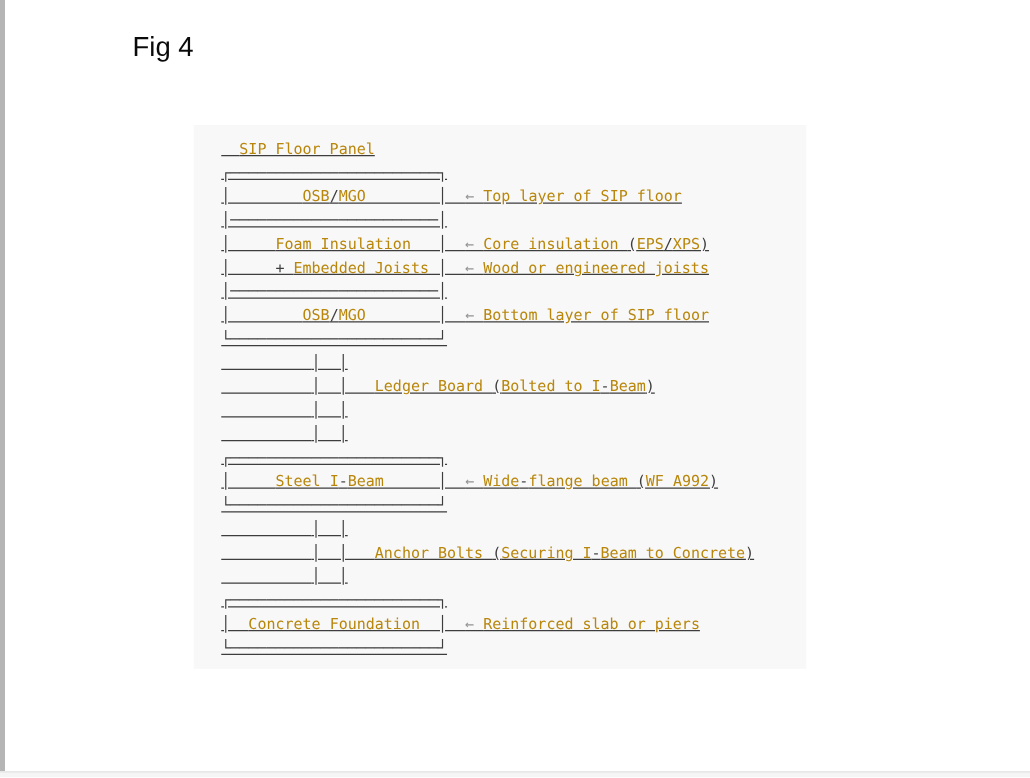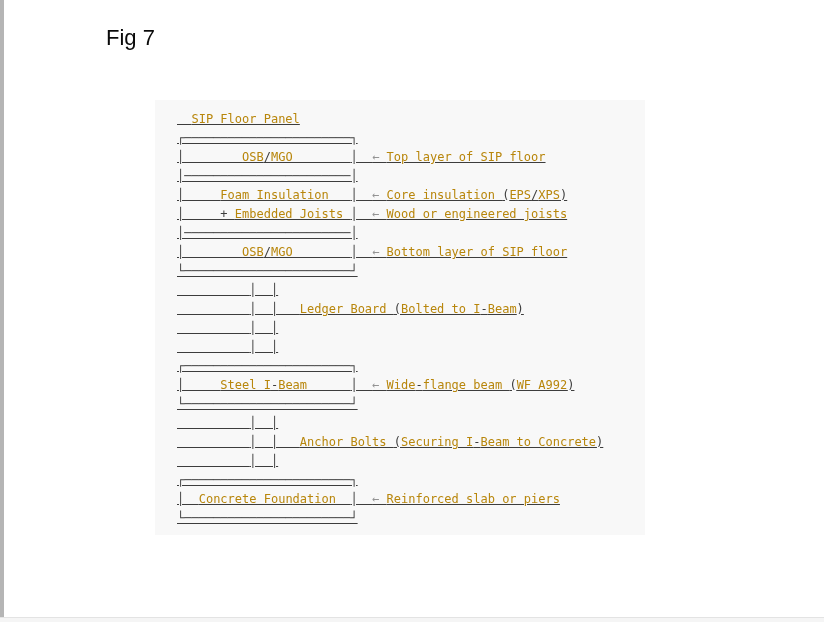--- a/index.html
+++ b/index.html
@@ -69,20 +69,20 @@
   .art-w { color: var(--c-word, #b8860b); }
   .art-a { color: var(--c-arrow, #949494); }
   .art-p { color: var(--c-punct, #3d3d3d); }
 </style>
 </head>
 <body>
 
 <div class="page">
   <div class="left-edge"></div>
 
-  <h1 class="fig-label">Fig 7</h1>
+  <h1 class="fig-label">Fig 4</h1>
 
   <div class="code-block">
     <pre class="ascii"><div class="art-line"><span>  </span><span class="art-w">SIP Floor Panel</span></div><div class="art-line"><span class="art-p">┌───────────────────────┐</span></div><div class="art-line"><span class="art-p">│        </span><span class="art-w">OSB</span><span class="art-p">/</span><span class="art-w">MGO        </span><span class="art-p">│  </span><span class="art-a">← </span><span class="art-w">Top layer of SIP floor</span></div><div class="art-line"><span class="art-p">│───────────────────────│</span></div><div class="art-line"><span class="art-p">│     </span><span class="art-w">Foam Insulation   </span><span class="art-p">│  </span><span class="art-a">← </span><span class="art-w">Core insulation </span><span class="art-p">(</span><span class="art-w">EPS</span><span class="art-p">/</span><span class="art-w">XPS</span><span class="art-p">)</span></div><div class="art-line"><span class="art-p">│     + </span><span class="art-w">Embedded Joists </span><span class="art-p">│  </span><span class="art-a">← </span><span class="art-w">Wood or engineered joists</span></div><div class="art-line"><span class="art-p">│───────────────────────│</span></div><div class="art-line"><span class="art-p">│        </span><span class="art-w">OSB</span><span class="art-p">/</span><span class="art-w">MGO        </span><span class="art-p">│  </span><span class="art-a">← </span><span class="art-w">Bottom layer of SIP floor</span></div><div class="art-line"><span class="art-p">└───────────────────────┘</span></div><div class="art-line"><span>          </span><span class="art-p">│  │</span></div><div class="art-line"><span>          </span><span class="art-p">│  │   </span><span class="art-w">Ledger Board </span><span class="art-p">(</span><span class="art-w">Bolted to I</span><span class="art-p">-</span><span class="art-w">Beam</span><span class="art-p">)</span></div><div class="art-line"><span>          </span><span class="art-p">│  │</span></div><div class="art-line"><span>          </span><span class="art-p">│  │</span></div><div class="art-line"><span class="art-p">┌───────────────────────┐</span></div><div class="art-line"><span class="art-p">│     </span><span class="art-w">Steel I</span><span class="art-p">-</span><span class="art-w">Beam      </span><span class="art-p">│  </span><span class="art-a">← </span><span class="art-w">Wide</span><span class="art-p">-</span><span class="art-w">flange beam </span><span class="art-p">(</span><span class="art-w">WF A992</span><span class="art-p">)</span></div><div class="art-line"><span class="art-p">└───────────────────────┘</span></div><div class="art-line"><span>          </span><span class="art-p">│  │</span></div><div class="art-line"><span>          </span><span class="art-p">│  │   </span><span class="art-w">Anchor Bolts </span><span class="art-p">(</span><span class="art-w">Securing I</span><span class="art-p">-</span><span class="art-w">Beam to Concrete</span><span class="art-p">)</span></div><div class="art-line"><span>          </span><span class="art-p">│  │</span></div><div class="art-line"><span class="art-p">┌───────────────────────┐</span></div><div class="art-line"><span class="art-p">│  </span><span class="art-w">Concrete Foundation  </span><span class="art-p">│  </span><span class="art-a">← </span><span class="art-w">Reinforced slab or piers</span></div><div class="art-line"><span class="art-p">└───────────────────────┘</span></div></pre>
   </div>
 
   <div class="bottom-edge"></div>
 </div>
 
 </body></html>

